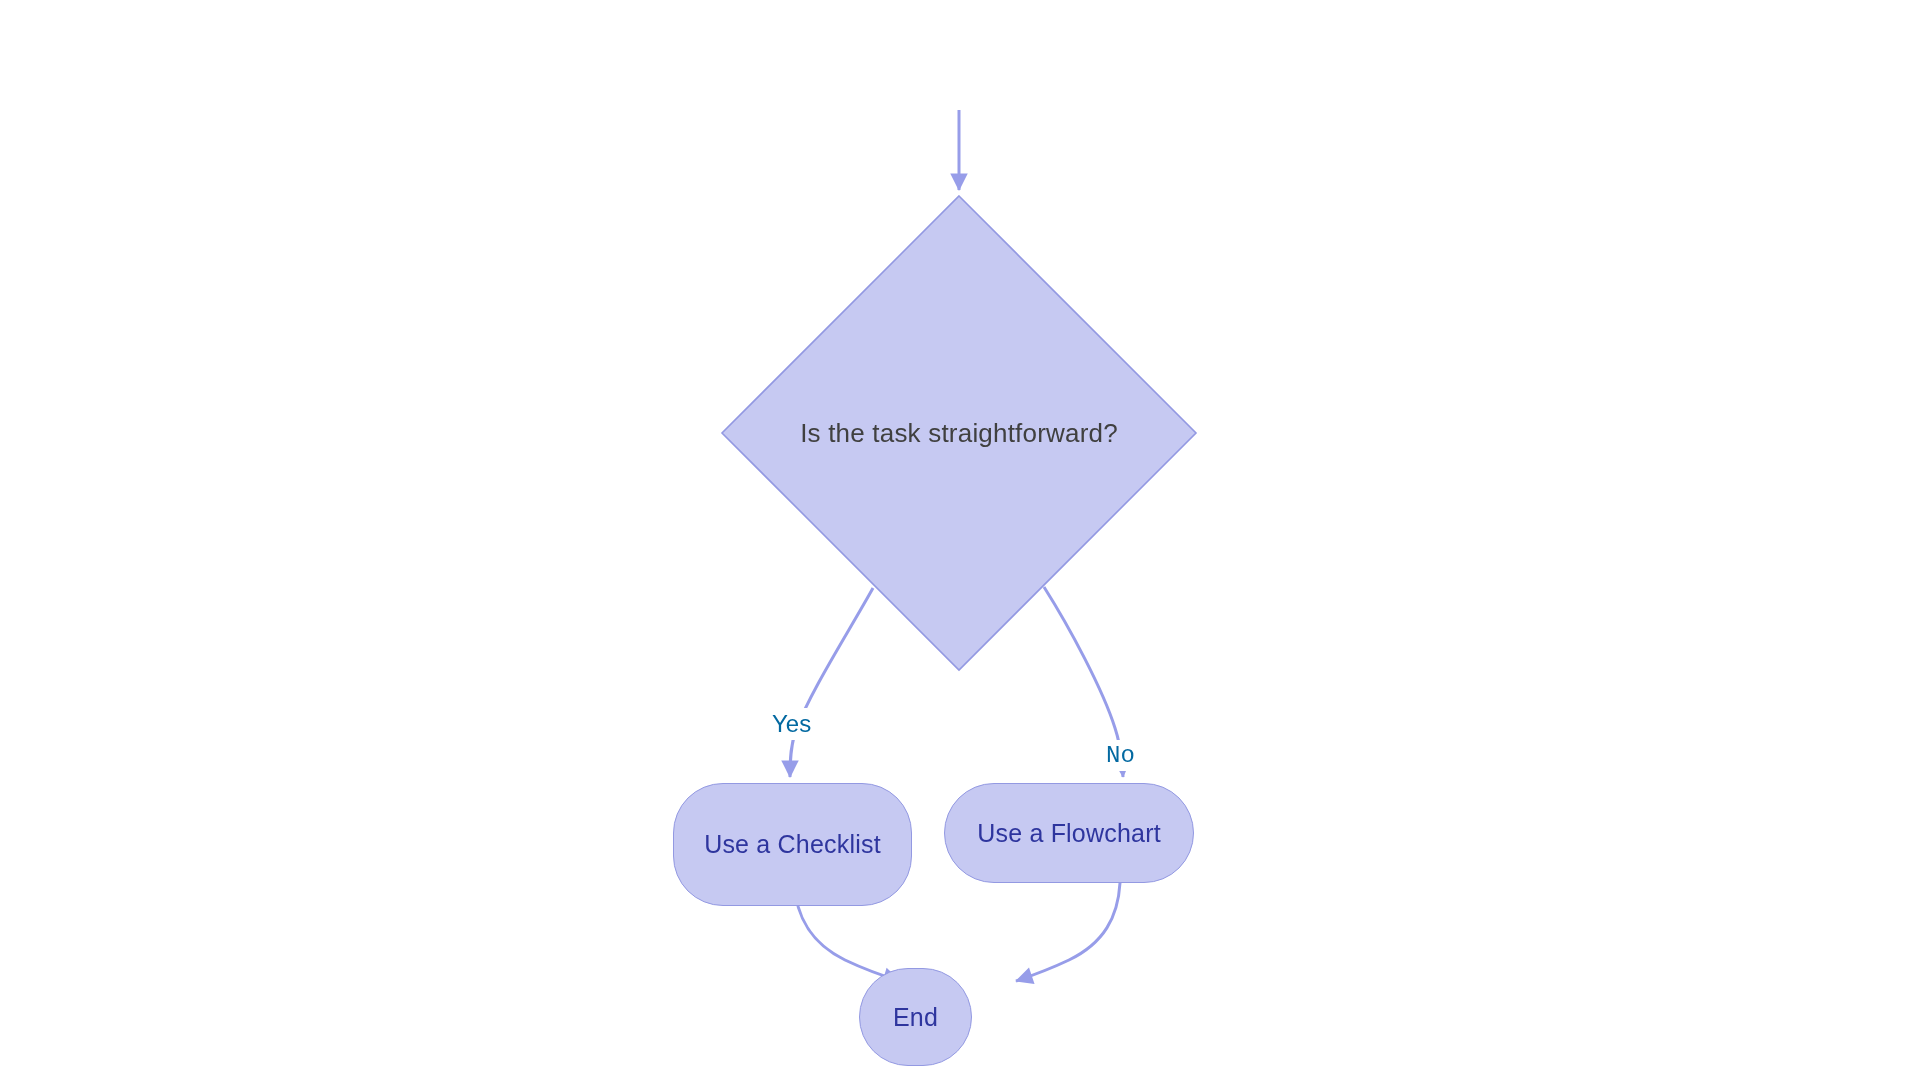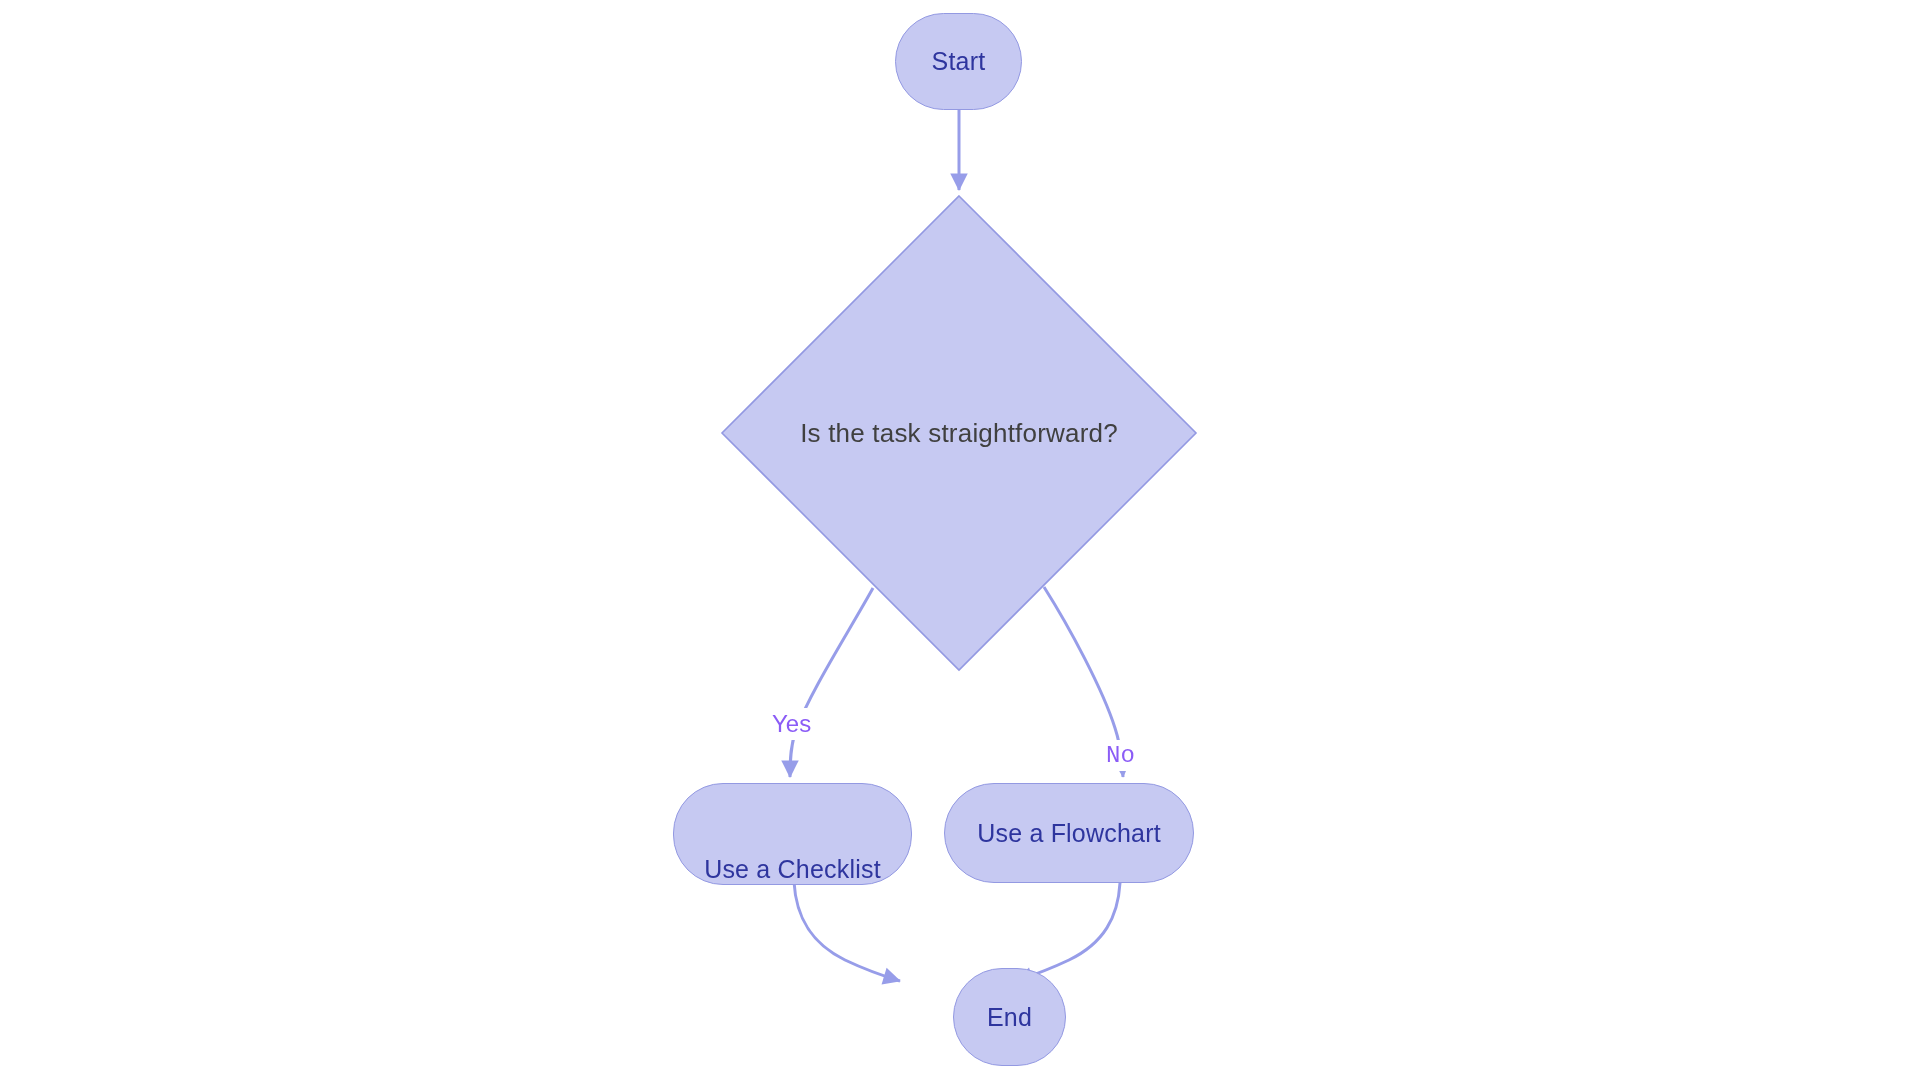--- a/index.html
+++ b/index.html
@@ -38,33 +38,32 @@
     white-space: nowrap;
   }
   .node.terminal-start {
     left: 895px;
     top: 13px;
     width: 127px;
     height: 97px;
     border-radius: 49px;
   }
   .node.terminal-end {
-    left: 953px;
+    left: 859px;
     top: 968px;
     width: 113px;
     height: 98px;
     border-radius: 50px;
   }
   .node.stadium-left {
     left: 673px;
     top: 783px;
     width: 239px;
-    height: 102px;
+    height: 123px;
     border-radius: 50px;
-    align-items: flex-end;
   }
   .node.stadium-right {
     left: 944px;
     top: 783px;
     width: 250px;
     height: 100px;
     border-radius: 50px;
   }
   .decision-label {
     position: absolute;
@@ -80,21 +79,21 @@
     font-weight: 500;
     letter-spacing: 0.2px;
     white-space: nowrap;
   }
   .edge-label {
     position: absolute;
     display: flex;
     align-items: center;
     justify-content: center;
     background: #ffffff;
-    color: #8b5cf6;
+    color: #0369a1;
     font-size: 24px;
     font-weight: 500;
     padding: 2px 6px;
     white-space: nowrap;
   }
   .edge-label.yes {
     left: 766px;
     top: 708px;
   }
   .edge-label.no {
@@ -121,23 +120,20 @@
 
     <path d="M 873 588 C 848 633 810 692 796 730 C 791 744 790 757 790 777" fill="none" stroke="#979de9" stroke-width="3" marker-end="url(#arrow)"></path>
 
     <path d="M 1044 587 C 1070 628 1103 690 1115 728 C 1120 743 1122 757 1123 777" fill="none" stroke="#979de9" stroke-width="3" marker-end="url(#arrow)"></path>
 
     <path d="M 794 882 C 796 916 810 943 845 960 C 864 969 880 975 900 981" fill="none" stroke="#979de9" stroke-width="3" marker-end="url(#arrow)"></path>
 
     <path d="M 1120 883 C 1118 917 1104 943 1069 960 C 1050 969 1034 975 1016 981" fill="none" stroke="#979de9" stroke-width="3" marker-end="url(#arrow)"></path>
   </svg>
 
-  <div class="node terminal-start">
-    <span>Start</span>
-  </div>
 
   <div class="decision-label">
     <span>Is the task straightforward?</span>
   </div>
 
   <div class="edge-label yes">
     <span>Yes</span>
   </div>
 
   <div class="edge-label no">

